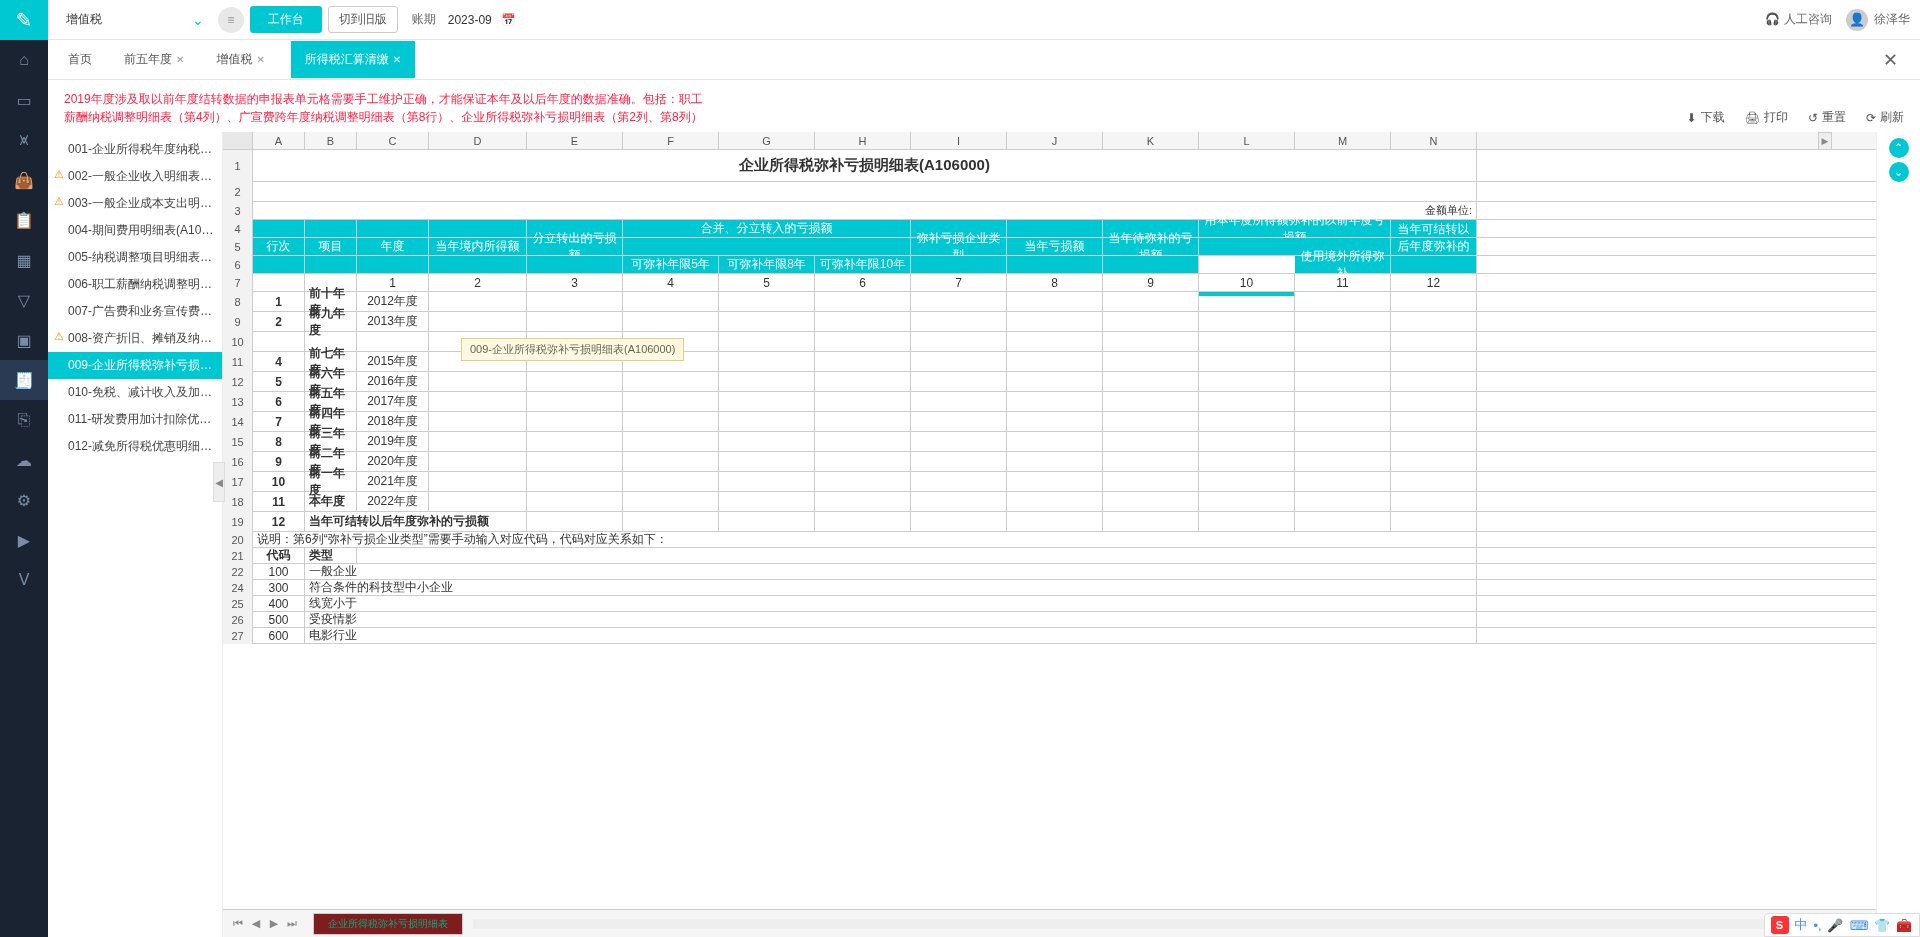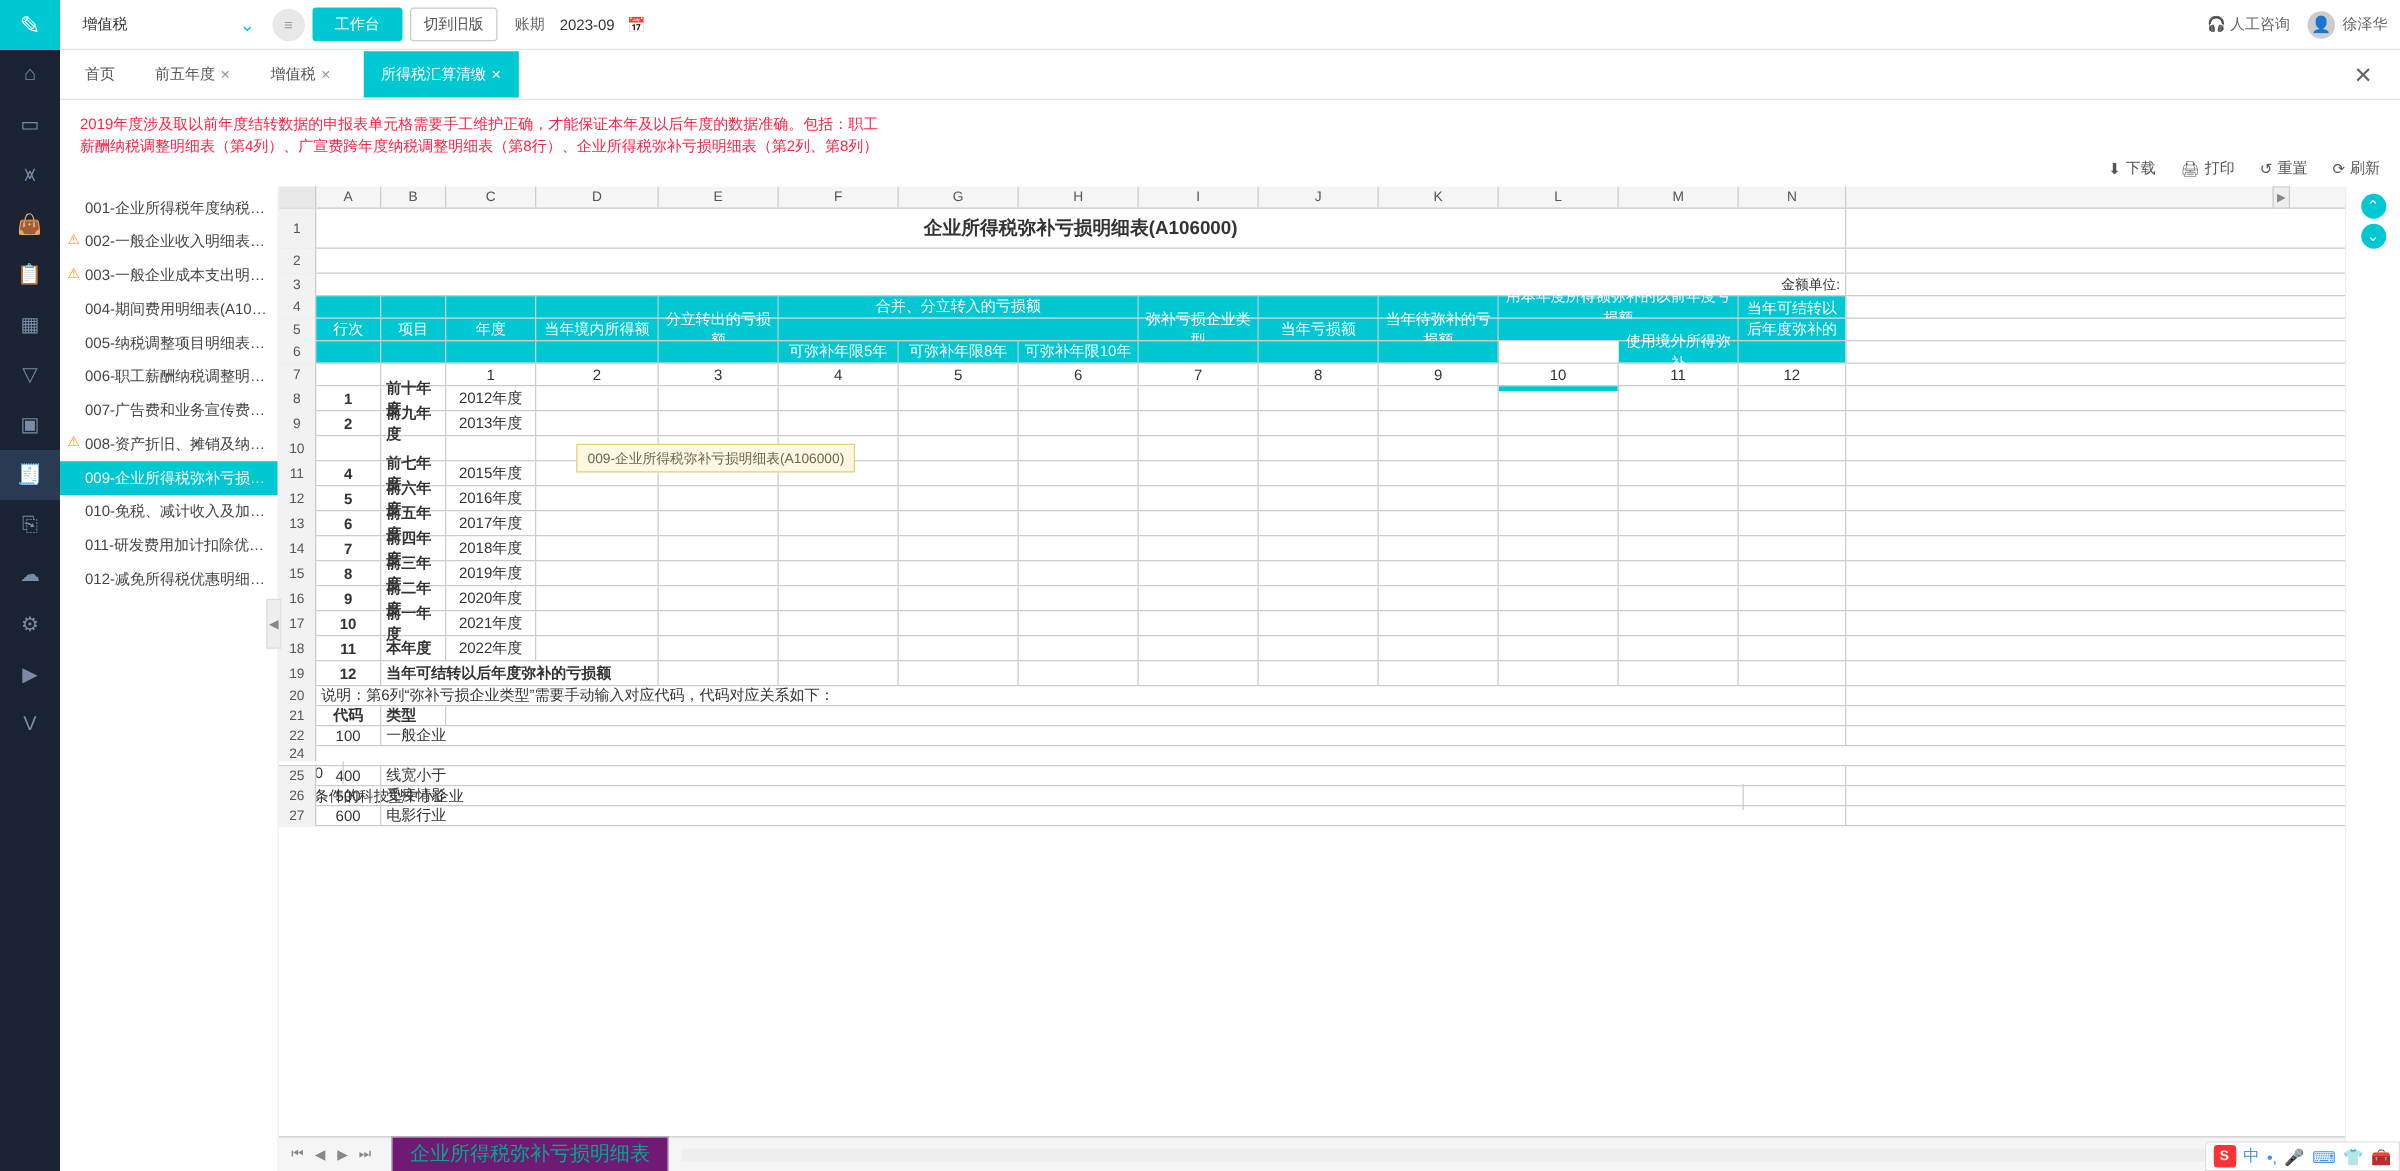--- a/index.html
+++ b/index.html
@@ -22,21 +22,21 @@
 .topbar-right { margin-left: auto; display: flex; align-items: center; gap: 14px; color: #666; }
 .user { display: flex; align-items: center; gap: 6px; }
 .avatar { width: 22px; height: 22px; border-radius: 50%; background: #ccc; display: inline-flex; align-items: center; justify-content: center; color: #fff; font-size: 13px; }
 .tabstrip { height: 40px; display: flex; align-items: center; border-bottom: 1px solid #e5e5e5; padding: 0 14px; gap: 20px; position: relative; }
 .tab { padding: 10px 6px; cursor: pointer; color: #555; display: flex; align-items: center; gap: 4px; }
 .tab.active { background: #00c8d2; color: #fff; padding: 10px 14px; }
 .tab .close { color: #999; font-size: 10px; }
 .tab.active .close { color: #fff; }
 .tabstrip .close-all { margin-left: auto; font-size: 18px; color: #666; cursor: pointer; padding: 0 8px; }
 .content { flex: 1; display: flex; flex-direction: column; position: relative; }
-.notice-row { display: flex; padding: 10px 16px 6px 16px; flex-direction: column; }
+.notice-row { display: flex; padding: 10px 16px 6px 16px; }
 .notice { color: #f24; font-size: 12px; line-height: 1.5; flex: 1; max-width: 640px; }
 .actions { margin-left: auto; display: flex; gap: 20px; align-items: flex-end; color: #555; }
 .action { display: flex; align-items: center; gap: 4px; cursor: pointer; }
 .body-split { flex: 1; display: flex; position: relative; }
 .form-list { width: 175px; border-right: 1px solid #eee; padding: 4px 0; }
 .form-item { padding: 5px 8px 5px 20px; cursor: pointer; white-space: nowrap; overflow: hidden; text-overflow: ellipsis; color: #444; position: relative; font-size: 12px; }
 .form-item.active { background: #00c8d2; color: #fff; }
 .form-item .warn { position: absolute; left: 6px; color: #f80; font-size: 11px; }
 .collapse-handle { position: absolute; left: 165px; top: 330px; width: 12px; height: 40px; background: #eee; border: 1px solid #ddd; display: flex; align-items: center; justify-content: center; color: #888; cursor: pointer; z-index: 5; font-size: 10px; }
 .sheet-area { flex: 1; display: flex; flex-direction: column; position: relative; overflow: hidden; }
@@ -48,21 +48,21 @@
 .rh { width: 30px; background: #f2f2f2; border-right: 1px solid #ccc; text-align: center; color: #555; font-size: 11px; display: flex; align-items: center; justify-content: center; }
 .cell { border-right: 1px solid #ccc; padding: 2px 4px; display: flex; align-items: center; font-size: 12px; }
 .cell.center { justify-content: center; }
 .cell.bold { font-weight: bold; }
 .hdr { background: #00c8d2; color: #fff; justify-content: center; font-size: 12px; text-align: center; }
 .title-row .cell { justify-content: center; font-weight: bold; font-size: 15px; }
 .money-unit { justify-content: flex-end; font-size: 11px; }
 .sheet-tabs { height: 28px; background: #f5f5f5; border-top: 1px solid #ccc; display: flex; align-items: center; }
 .sheet-nav { display: flex; gap: 0; padding: 0 6px; }
 .sheet-nav span { width: 18px; text-align: center; color: #888; cursor: pointer; font-size: 11px; }
-.sheet-tab { padding: 3px 14px; background: #701a75; border: 1px solid #ccc; color: #0a8; cursor: pointer; margin-left: 6px; font-size: 16px; }
+.sheet-tab { padding: 3px 14px; background: #7f1d1d; border: 1px solid #ccc; color: #0a8; cursor: pointer; margin-left: 6px; font-size: 10px; }
 .sheet-scroll-track { flex: 1; margin: 0 10px; height: 10px; background: #eee; position: relative; }
 .year-rail { width: 44px; background: #fff; border-left: 1px solid #eee; display: flex; flex-direction: column; align-items: center; padding-top: 6px; gap: 4px; }
 .year-btn { width: 20px; height: 20px; border-radius: 50%; background: #00c8d2; color: #fff; display: flex; align-items: center; justify-content: center; cursor: pointer; font-size: 12px; }
 .year { padding: 4px 4px; color: #888; cursor: pointer; font-size: 12px; width: 100%; text-align: center; }
 .year.sel { background: #00c8d2; color: #fff; border-radius: 3px; }
 .year.cur { color: #333; }
 .ime-bar { position: fixed; bottom: 0; right: 0; display: flex; align-items: center; gap: 6px; background: #fff; padding: 2px 6px; border: 1px solid #ddd; border-radius: 4px 0 0 0; }
 .ime-ico { width: 18px; height: 18px; background: #f33; color: #fff; border-radius: 3px; display: flex; align-items: center; justify-content: center; font-size: 11px; font-weight: bold; }
 .ime-t { color: #4a90e2; font-size: 13px; }
 .tooltip { position: absolute; left: 238px; top: 206px; background: #fff8e1; border: 1px solid #e0d080; padding: 3px 8px; color: #665; font-size: 11px; z-index: 10; white-space: nowrap; }
@@ -477,21 +477,21 @@
                 <div class="rh" style="height: 16px;">21</div>
                 <div class="cell center bold cA" style="width: 52px;">代码</div>
                 <div class="cell bold cB" style="width: 52px;">类型</div>
                 <div class="cell " style="width: 1120px;"></div>
               </div>
               <div class="row " style="height: 16px;">
                 <div class="rh" style="height: 16px;">22</div>
                 <div class="cell center cA" style="width: 52px;">100</div>
                 <div class="cell " style="width: 1172px;">一般企业</div>
               </div>
-              <div class="row " style="height: 16px; flex-direction: column;">
+              <div class="row " style="height: 16px;">
                 <div class="rh" style="height: 16px;">24</div>
                 <div class="cell center cA" style="width: 52px;">300</div>
                 <div class="cell " style="width: 1172px;">符合条件的科技型中小企业</div>
               </div>
               <div class="row " style="height: 16px;">
                 <div class="rh" style="height: 16px;">25</div>
                 <div class="cell center cA" style="width: 52px;">400</div>
                 <div class="cell " style="width: 1172px;">线宽小于</div>
               </div>
               <div class="row " style="height: 16px;">

